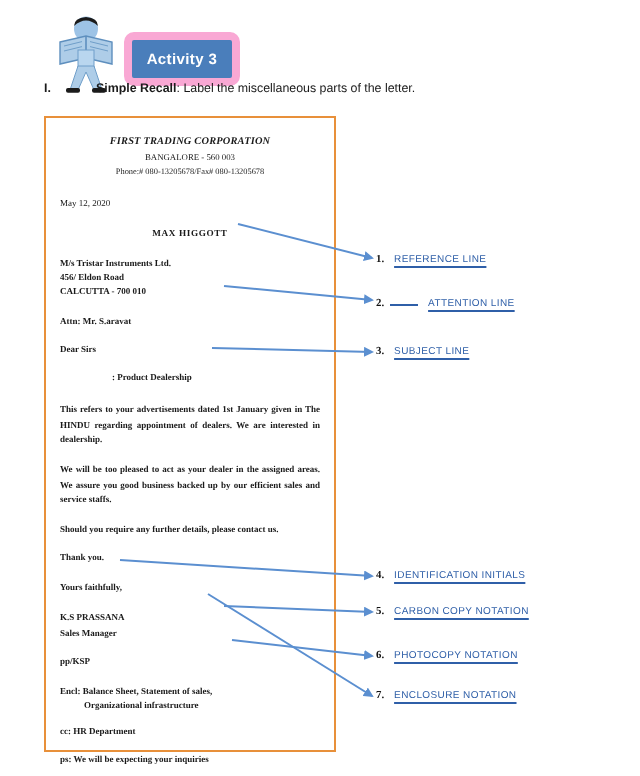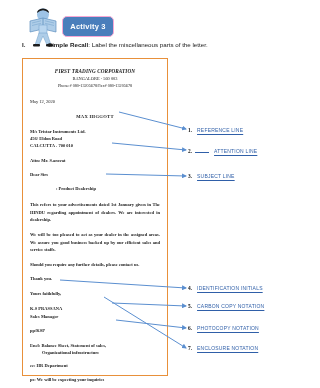--- a/index.html
+++ b/index.html
@@ -13,21 +13,21 @@
   }
   .page{position:relative;width:300px;height:388px;}
 
   
   .hdr{position:relative;height:52px;}
   .reader-icon{position:absolute;left:24px;top:7px;width:38px;height:40px;}
   .badge{
     position:absolute;left:62px;top:16px;
     width:50px;height:19px;
     background:#4a7ebb;
-    border:1px solid #f9a8d4;
+    border:4px solid #f9a8d4;
     border-radius:5px;
     color:#ffffff;
     font-family:"Liberation Sans", sans-serif;
     font-size:7.5px;font-weight:bold;
     display:flex;align-items:center;justify-content:center;
     letter-spacing:.2px;
   }
   .recall-row{
     position:absolute;left:22px;top:41px;right:8px;
     font-family:"Liberation Sans", sans-serif;

